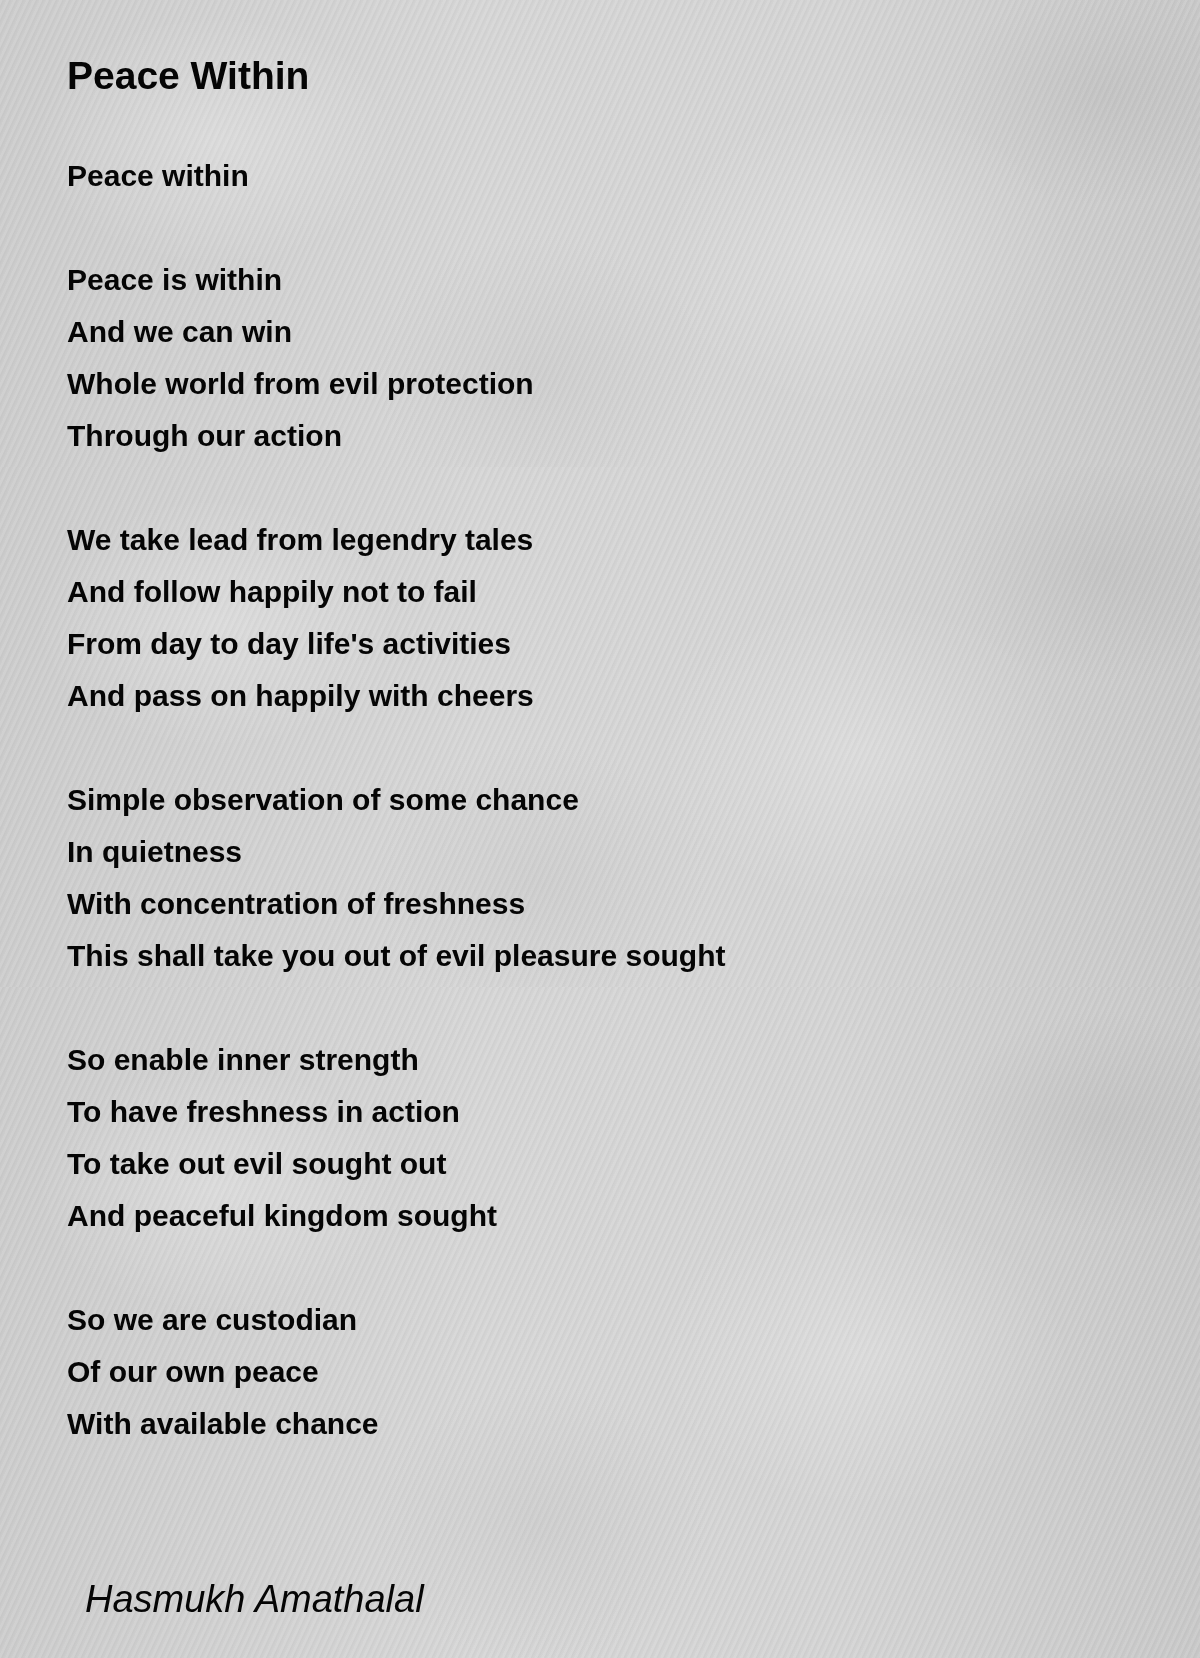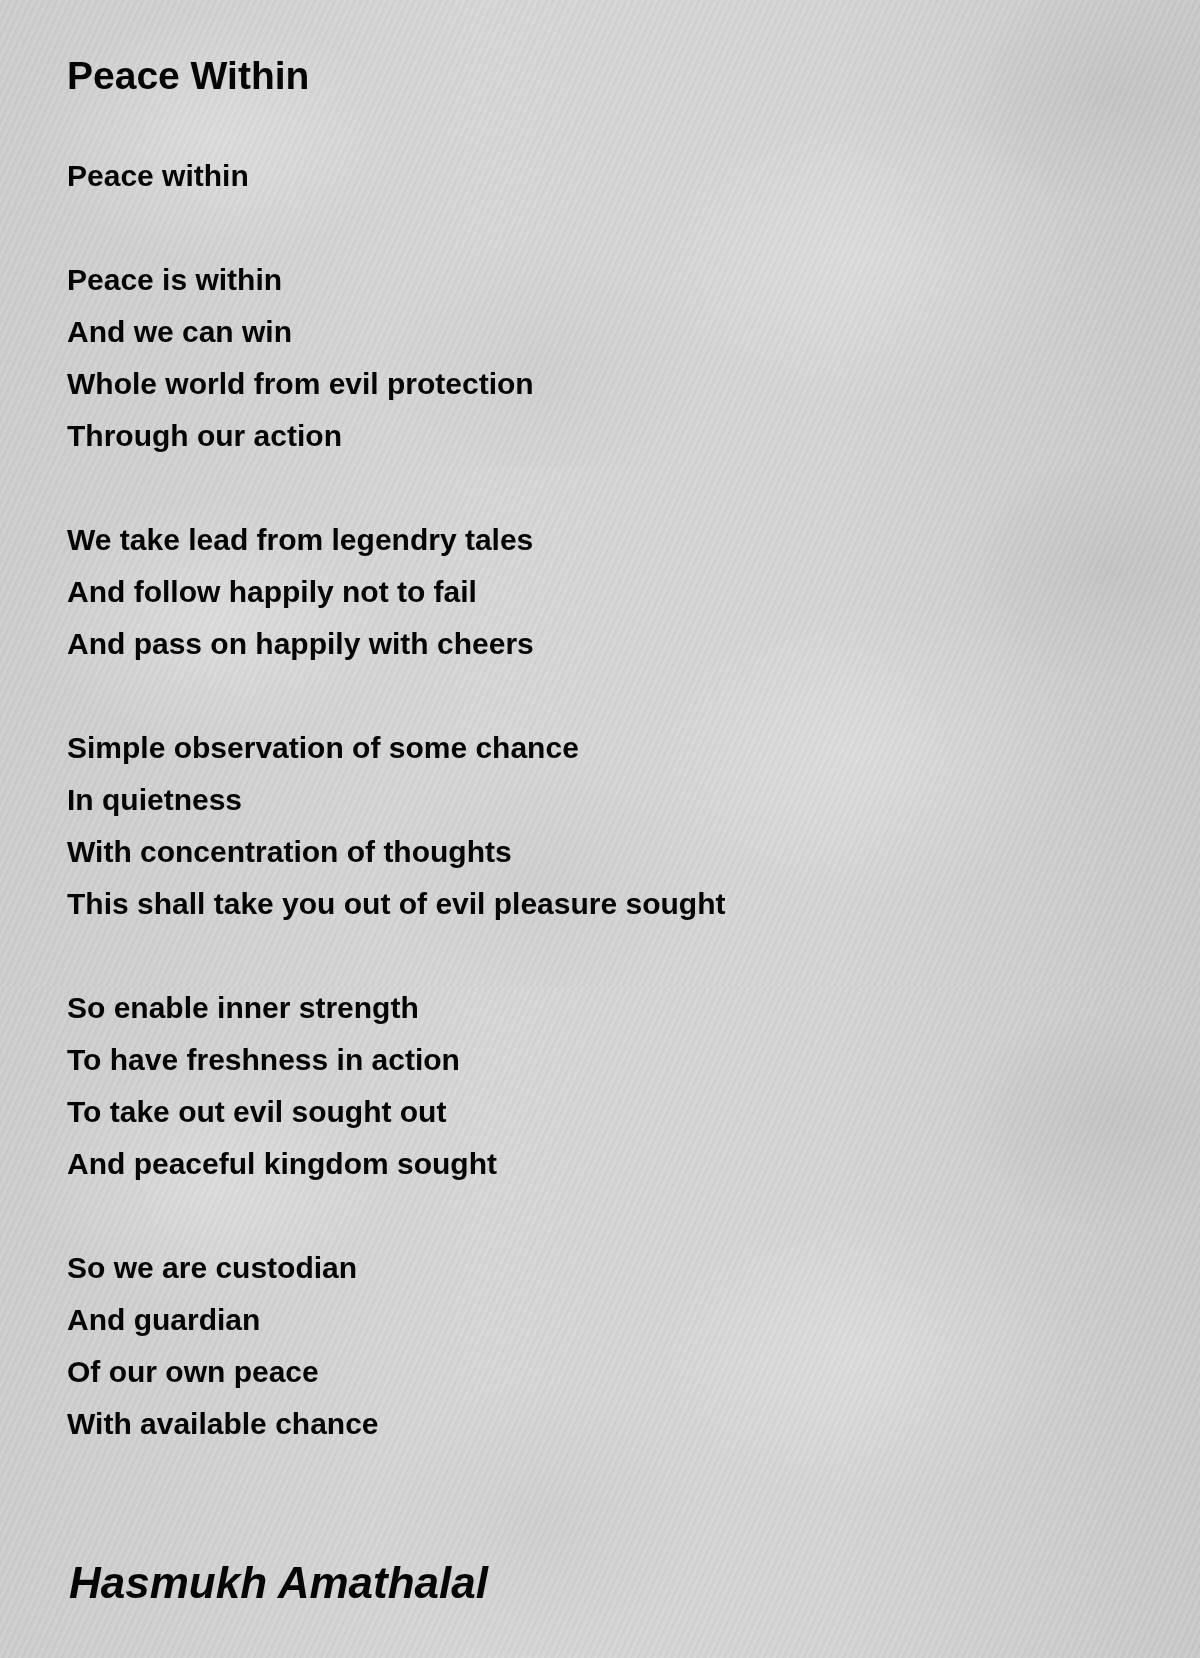--- a/index.html
+++ b/index.html
@@ -56,24 +56,24 @@
   .poem-line {
     display: block;
     height: 52px;
     white-space: nowrap;
   }
   .stanza-gap { display: block; height: 52px; }
   .poem-author {
     position: absolute;
     top: 1558px;
     left: 2px;
-    margin: 0;
-    font-size: 44px;
+    margin: 16px;
+    font-size: 38px;
     font-style: italic;
-    font-weight: bold;
+    font-weight: normal;
     line-height: 50px;
     white-space: nowrap;
   }
 </style>
 </head>
 <body>
 
 <div class="bg-tile tile-1"></div>
 <div class="bg-tile tile-2"></div>
 <div class="bg-tile tile-3"></div>
@@ -92,42 +92,42 @@
       <span class="poem-line">Peace is within</span>
       <span class="poem-line">And we can win</span>
       <span class="poem-line">Whole world from evil protection</span>
       <span class="poem-line">Through our action</span>
     </div>
     <span class="stanza-gap"></span>
 
     <div>
       <span class="poem-line">We take lead from legendry tales</span>
       <span class="poem-line">And follow happily not to fail</span>
+      <span class="poem-line">From day to day life's activities</span>
       <span class="poem-line">And pass on happily with cheers</span>
     </div>
     <span class="stanza-gap"></span>
 
     <div>
       <span class="poem-line">Simple observation of some chance</span>
       <span class="poem-line">In quietness</span>
-      <span class="poem-line">With concentration of thoughts</span>
+      <span class="poem-line">With concentration of freshness</span>
       <span class="poem-line">This shall take you out of evil pleasure sought</span>
     </div>
     <span class="stanza-gap"></span>
 
     <div>
       <span class="poem-line">So enable inner strength</span>
       <span class="poem-line">To have freshness in action</span>
       <span class="poem-line">To take out evil sought out</span>
       <span class="poem-line">And peaceful kingdom sought</span>
     </div>
     <span class="stanza-gap"></span>
 
     <div>
       <span class="poem-line">So we are custodian</span>
-      <span class="poem-line">And guardian</span>
       <span class="poem-line">Of our own peace</span>
       <span class="poem-line">With available chance</span>
     </div>
   </div>
 
   <p class="poem-author">Hasmukh Amathalal</p>
 </div>
 
 </body></html>

